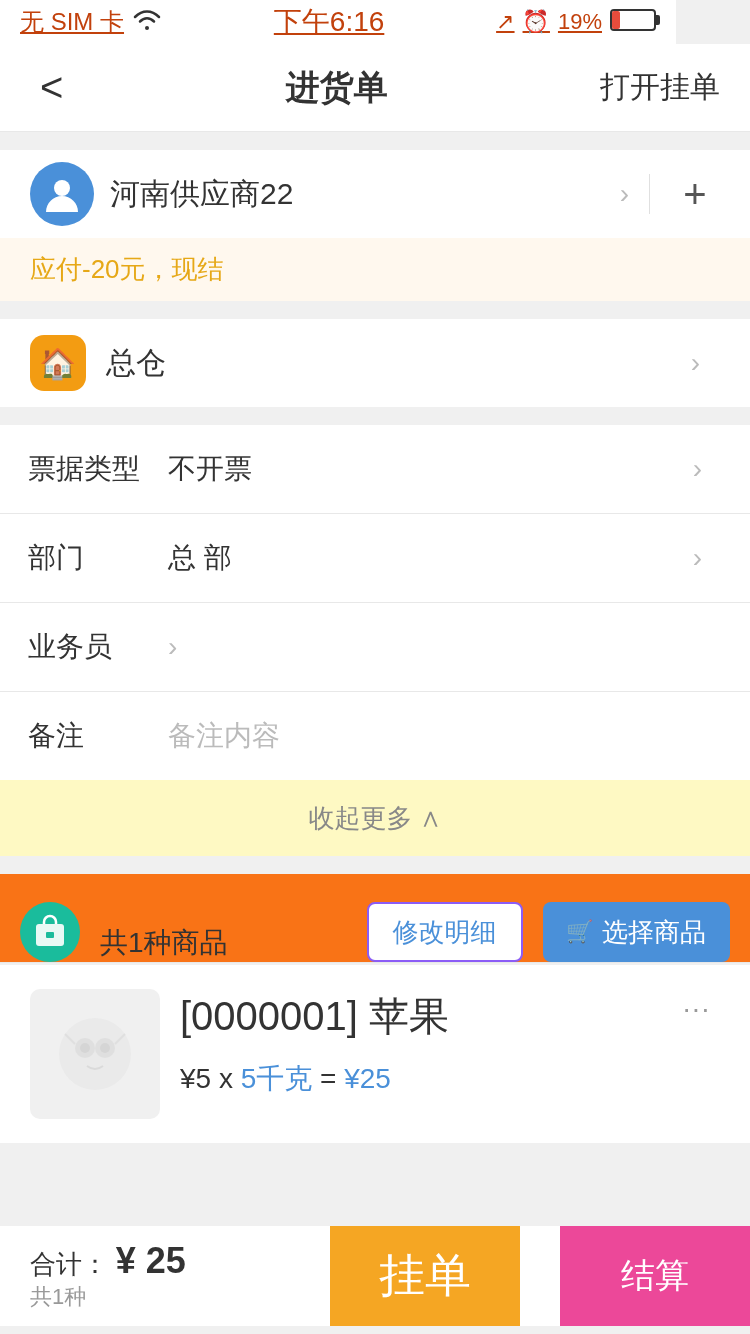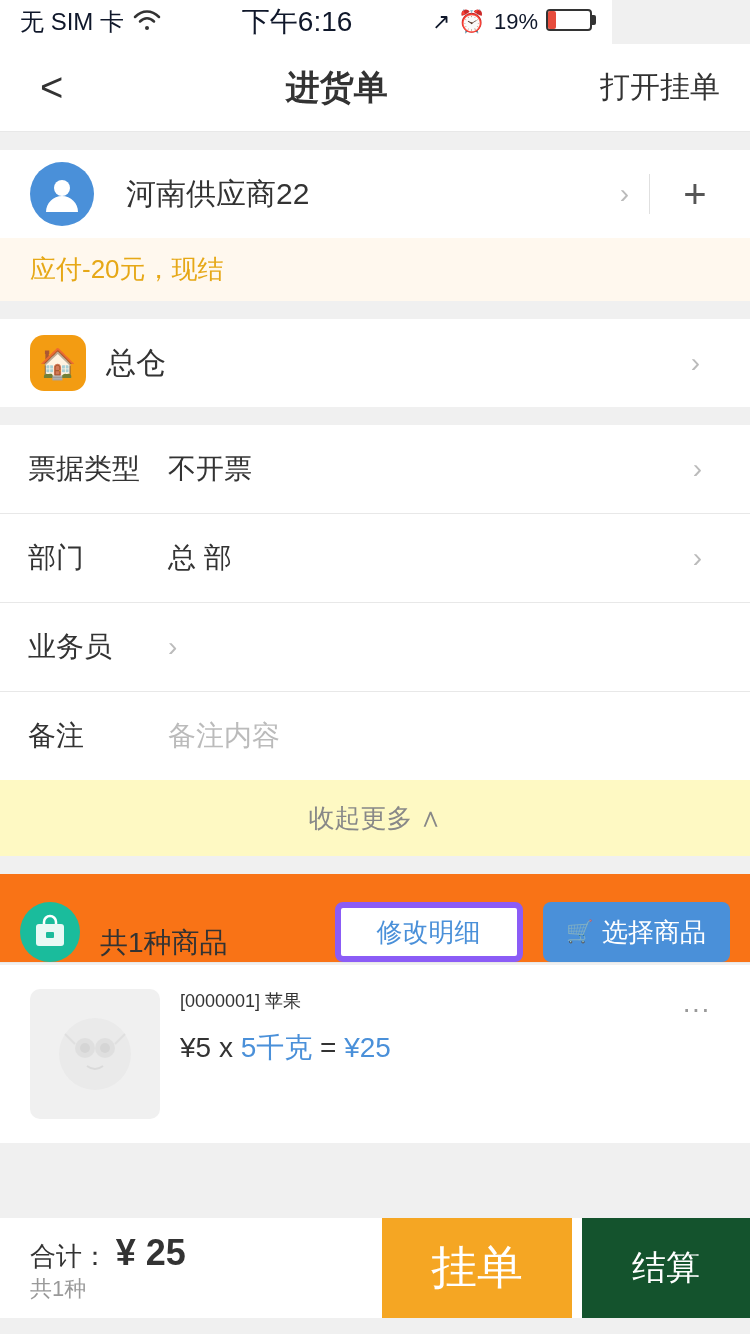--- a/index.html
+++ b/index.html
@@ -8,29 +8,30 @@
       width: 750px;
       min-height: 1334px;
       font-family: -apple-system, "PingFang SC", "Microsoft YaHei", sans-serif;
       background: #f0f0f0;
       font-size: 28px;
       color: #333;
     }
 
     
     .status-bar {
-      width: 612px;
+      width: 676px;
       height: 44px;
       background: #fff;
       display: flex;
       align-items: center;
       justify-content: space-between;
       padding: 0 20px;
       font-size: 24px;
-      color: #0f172a;
+      color: #c2410c;
+      text-decoration: underline;
     }
     .status-left { display: flex; align-items: center; gap: 8px; }
     .status-center { font-size: 28px; font-weight: 500; }
     .status-right { display: flex; align-items: center; gap: 8px; font-size: 22px; }
     .battery-icon {
       width: 46px; height: 22px; border: 2px solid #333; border-radius: 4px;
       position: relative; display: inline-flex; align-items: center;
     }
     .battery-icon::after {
       content: ''; position: absolute; right: -6px; top: 50%; transform: translateY(-50%);
@@ -97,21 +98,21 @@
     .supplier-avatar {
       width: 64px; height: 64px; border-radius: 50%;
       background: #4a90d9;
       display: flex; align-items: center; justify-content: center;
       color: #fff; font-size: 28px; flex-shrink: 0;
       overflow: hidden;
     }
     .supplier-avatar svg { width: 40px; height: 40px; fill: #fff; }
     .supplier-name {
       flex: 1;
-      margin-left: 32px;
+      margin-left: 16px;
       font-size: 30px;
       color: #333;
     }
     .chevron-right {
       color: #bbb;
       font-size: 28px;
       margin-right: 20px;
     }
     .add-btn {
       width: 50px; height: 50px;
@@ -203,26 +204,26 @@
       display: flex; align-items: center; justify-content: center;
       flex-shrink: 0;
     }
     .product-icon svg { width: 36px; height: 36px; fill: #fff; }
     .product-count {
       flex: 1;
       font-size: 28px;
       color: #333;
     }
     .btn-edit {
-      border: 6px solid #8b5cf6;
+      border: 2px solid #8b5cf6;
       color: #4a90d9;
       background: #fff;
       border-radius: 8px;
       height: 60px;
-      padding: 0 36px;
+      padding: 0 24px;
       font-size: 26px;
       cursor: pointer;
       display: flex; align-items: center;
     }
     .btn-select {
       border: none;
       background: #4a90d9;
       color: #fff;
       border-radius: 8px;
       height: 60px;
@@ -246,46 +247,45 @@
       width: 130px; height: 130px;
       background: #f0f0f0;
       border-radius: 10px;
       flex-shrink: 0;
       display: flex; align-items: center; justify-content: center;
       overflow: hidden;
     }
     .product-thumb svg { width: 80px; height: 80px; opacity: 0.3; }
     .product-info { flex: 1; }
     .product-name {
-      font-size: 18px;
+      font-size: 40px;
       color: #333;
       margin-bottom: 16px;
     }
     .product-price {
       font-size: 28px;
       color: #333;
     }
     .price-highlight { color: #4a90d9; }
     .product-more {
       color: #999;
       font-size: 28px;
       cursor: pointer;
       padding: 4px 10px;
     }
 
     
     .bottom-bar {
       position: fixed;
-      bottom: 16px;
+      bottom: 8px;
       width: 750px;
       height: 100px;
       background: #fff;
       display: flex;
       align-items: center;
-      gap: 10px;
     }
     .total-section {
       flex: 1;
       padding: 0 30px;
     }
     .total-label {
       font-size: 26px;
       color: #333;
     }
     .total-amount {
@@ -301,28 +301,28 @@
       width: 190px;
       height: 100px;
       background: #f5a623;
       color: #fff;
       font-size: 46px;
       border: none;
       cursor: pointer;
       display: flex; align-items: center; justify-content: center;
     }
     .btn-checkout {
-      width: 168px;
+      width: 190px;
       height: 100px;
-      background: #14532d;
+      background: #ec4899;
       color: #fff;
       font-size: 34px;
       border: none;
       cursor: pointer;
-      display: flex; align-items: center; justify-content: center;
+      display: flex; align-items: center; justify-content: center; margin-left: 40px;
     }
 
     .spacer-bottom { height: 100px; }
   </style>
 </head>
 <body>
 
 <div class="status-bar">
   <div class="status-left">
     <span>无 SIM 卡</span>

